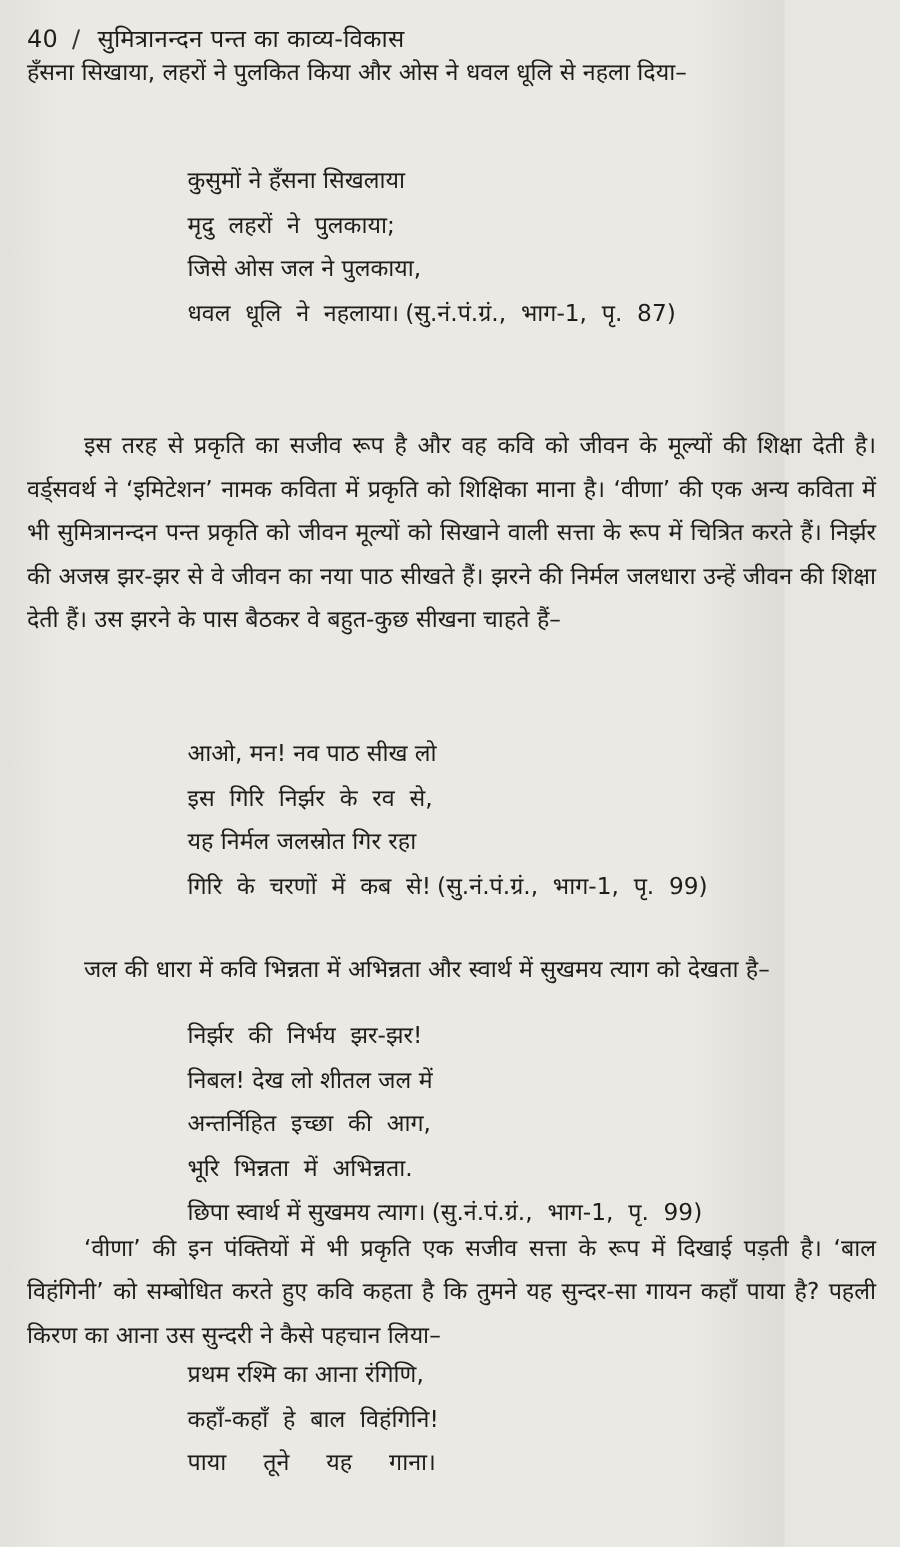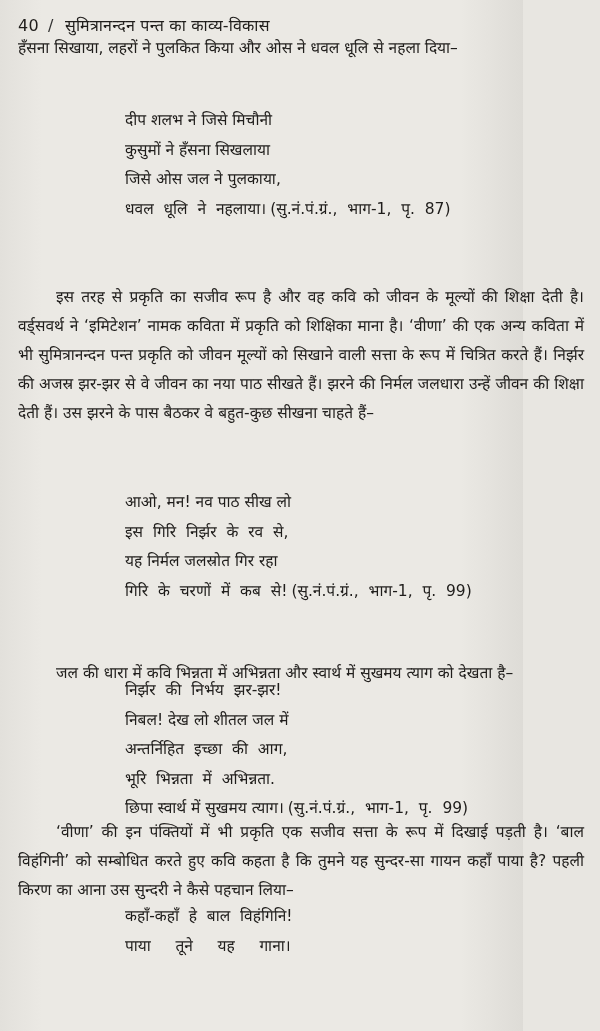--- a/index.html
+++ b/index.html
@@ -58,45 +58,46 @@
 
   <div class="header">
     <span class="num">40</span>
     <span class="sep">/</span>
     <span>सुमित्रानन्दन पन्त का काव्य-विकास</span>
   </div>
 
   <p class="para" style="top:34px; margin:0;">हँसना सिखाया, लहरों ने पुलकित किया और ओस ने धवल धूलि से नहला दिया–</p>
 
   <div class="poem" style="top:106px;">
-    <span class="line">दीप शलभ ने जिसे मिचौनी</span>
     <span class="line">कुसुमों ने हँसना सिखलाया</span>
+    <span class="line">मृदु  लहरों  ने  पुलकाया;</span>
     <span class="line">जिसे ओस जल ने पुलकाया,</span>
     <span class="line"><span>धवल  धूलि  ने  नहलाया।</span><span class="cite">(सु.नं.पं.ग्रं.,  भाग-1,  पृ.  87)</span></span>
   </div>
 
   <p class="para indent" style="top:283px; margin:0;">इस तरह से प्रकृति का सजीव रूप है और वह कवि को जीवन के मूल्यों की शिक्षा देती है। वर्ड्सवर्थ ने ‘इमिटेशन’ नामक कविता में प्रकृति को शिक्षिका माना है। ‘वीणा’ की एक अन्य कविता में भी सुमित्रानन्दन पन्त प्रकृति को जीवन मूल्यों को सिखाने वाली सत्ता के रूप में चित्रित करते हैं। निर्झर की अजस्र झर-झर से वे जीवन का नया पाठ सीखते हैं। झरने की निर्मल जलधारा उन्हें जीवन की शिक्षा देती हैं। उस झरने के पास बैठकर वे बहुत-कुछ सीखना चाहते हैं–</p>
 
   <div class="poem" style="top:488px;">
     <span class="line">आओ, मन! नव पाठ सीख लो</span>
     <span class="line">इस  गिरि  निर्झर  के  रव  से,</span>
     <span class="line">यह निर्मल जलस्रोत गिर रहा</span>
     <span class="line"><span>गिरि  के  चरणों  में  कब  से!</span><span class="cite">(सु.नं.पं.ग्रं.,  भाग-1,  पृ.  99)</span></span>
   </div>
 
-  <p class="para indent" style="top:659px; margin:0;">जल की धारा में कवि भिन्नता में अभिन्नता और स्वार्थ में सुखमय त्याग को देखता है–</p>
+  <p class="para indent" style="top:632px; margin:0;">जल की धारा में कवि भिन्नता में अभिन्नता और स्वार्थ में सुखमय त्याग को देखता है–</p>
 
   <div class="poem" style="top:676px;">
     <span class="line">निर्झर  की  निर्भय  झर-झर!</span>
     <span class="line">निबल! देख लो शीतल जल में</span>
     <span class="line">अन्तर्निहित  इच्छा  की  आग,</span>
     <span class="line">भूरि  भिन्नता  में  अभिन्नता.</span>
     <span class="line"><span>छिपा स्वार्थ में सुखमय त्याग।</span><span class="cite">(सु.नं.पं.ग्रं.,  भाग-1,  पृ.  99)</span></span>
   </div>
 
   <p class="para indent" style="top:818px; margin:0;">‘वीणा’ की इन पंक्तियों में भी प्रकृति एक सजीव सत्ता के रूप में दिखाई पड़ती है। ‘बाल विहंगिनी’ को सम्बोधित करते हुए कवि कहता है कि तुमने यह सुन्दर-सा गायन कहाँ पाया है? पहली किरण का आना उस सुन्दरी ने कैसे पहचान लिया–</p>
 
   <div class="poem" style="top:902px;">
+    <span class="line">प्रथम रश्मि का आना रंगिणि,</span>
     <span class="line">कहाँ-कहाँ  हे  बाल  विहंगिनि!</span>
     <span class="line">पाया     तूने     यह     गाना।</span>
   </div>
 
 </div>
 
 </body></html>

